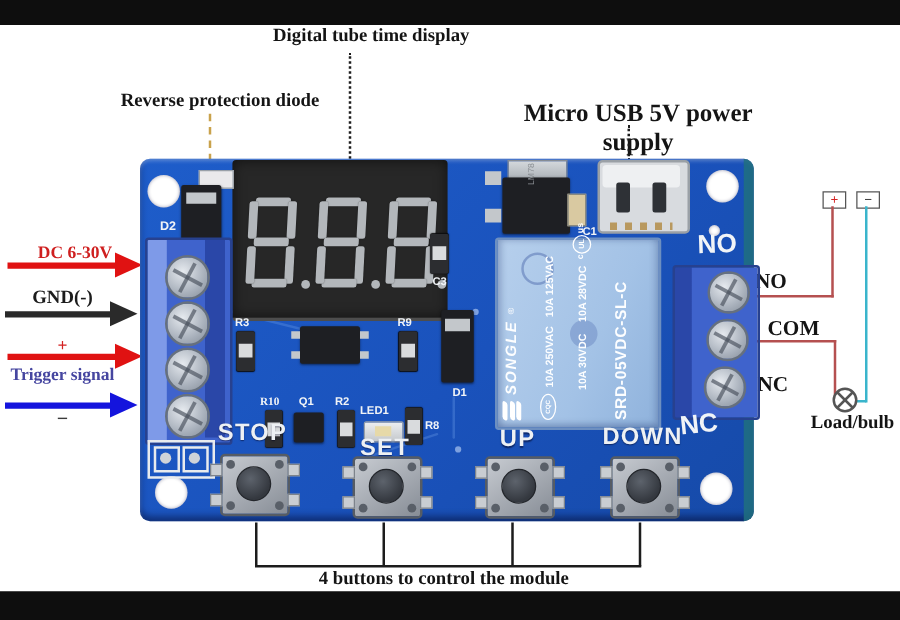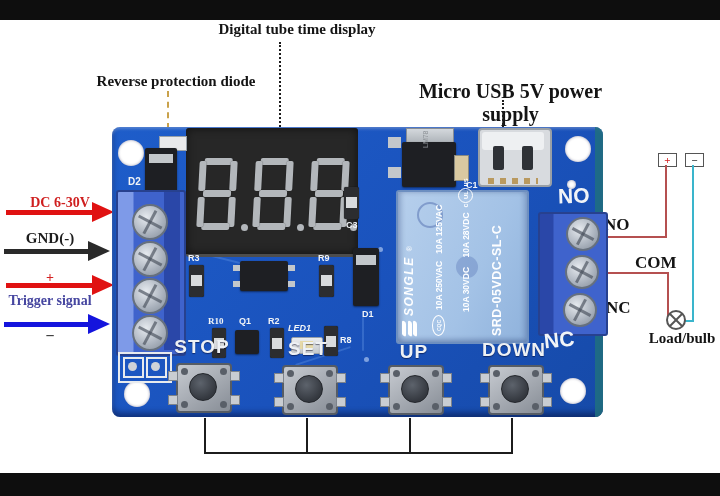--- a/index.html
+++ b/index.html
@@ -134,21 +134,21 @@
   <div class="wire" style="left:692px;top:165px;width:2px;height:157px;background:#3ab5cc;"></div>
   <div class="wire" style="left:684px;top:320px;width:9px;height:2px;background:#3ab5cc;"></div>
 
   <svg class="abs" style="left:664px;top:308px;" width="24" height="24" viewBox="0 0 24 24">
     <circle cx="12" cy="12" r="9" fill="#ffffff" stroke="#555" stroke-width="2"></circle>
     <line x1="6" y1="6" x2="18" y2="18" stroke="#555" stroke-width="2"></line>
     <line x1="18" y1="6" x2="6" y2="18" stroke="#555" stroke-width="2"></line>
   </svg>
 
   <div class="abs serifb" style="left:604px;top:215px;font-size:17px;">NO</div>
-  <div class="abs serifb" style="left:635px;top:253px;font-size:17px;text-align:center;">COM</div>
+  <div class="abs serifb" style="left:614px;top:253px;font-size:17px;text-align:center;">COM</div>
   <div class="abs serifb" style="left:606px;top:298px;font-size:17px;">NC</div>
   <div class="abs serifb ctr" style="left:642px;top:330px;width:80px;font-size:15px;">Load/bulb</div>
 
   <div class="abs board">
     <div class="abs edge-teal"></div>
 
     <div class="abs trace" style="left:66px;top:132px;width:100px;transform:rotate(14deg);"></div>
     <div class="abs trace" style="left:182px;top:228px;width:58px;transform:rotate(-18deg);"></div>
     <div class="abs trace" style="left:250px;top:190px;width:2px;height:34px;"></div>
     <div class="abs via" style="left:266px;top:120px;"></div>
@@ -288,21 +288,21 @@
       </div>
 
     <div class="abs silk" style="left:127px;top:189px;">Q1</div>
     <div class="abs chip" style="left:123px;top:203px;width:24px;height:24px;"></div>
 
     <div class="abs silk" style="left:156px;top:189px;">R2</div>
     <div class="abs res" style="left:158px;top:201px;width:14px;height:30px;">
         <i></i>
       </div>
 
-    <div class="abs silk" style="left:176px;top:196px;font-style:italic;">LED1</div>
+    <div class="abs silk" style="left:176px;top:196px;">LED1</div>
     <div class="abs" style="left:179px;top:210px;width:30px;height:15px;background:linear-gradient(#eceef0,#c4c8cc);border:1px solid #98a0a8;border-radius:2px;">
       <div class="abs" style="left:8px;top:3px;width:13px;height:8px;background:#e6d9a8;"></div>
     </div>
 
     <div class="abs res" style="left:212px;top:199px;width:14px;height:30px;">
         <i></i>
       </div>
     <div class="abs silk" style="left:228px;top:208px;">R8</div>
 
     <div class="abs" style="left:6px;top:225px;width:50px;height:27px;border:2px solid #e8ebee;">
@@ -320,21 +320,21 @@
         <div class="cd" style="right:3px;top:3px;"></div>
       <div class="cd" style="left:3px;bottom:3px;"></div>
         <div class="cd" style="right:3px;bottom:3px;"></div>
       <div class="leg" style="left:-10px;top:6px;"></div>
         <div class="leg" style="left:-10px;bottom:6px;"></div>
       <div class="leg" style="right:-10px;top:6px;"></div>
         <div class="leg" style="right:-10px;bottom:6px;"></div>
       <div class="pl"></div>
     </div>
 
-    <div class="btn-label" style="left:146px;top:211px;">SET</div>
+    <div class="btn-label" style="left:146px;top:221px;">SET</div>
     <div class="tact" style="left:170px;top:238px;">
       <div class="cd" style="left:3px;top:3px;"></div>
         <div class="cd" style="right:3px;top:3px;"></div>
       <div class="cd" style="left:3px;bottom:3px;"></div>
         <div class="cd" style="right:3px;bottom:3px;"></div>
       <div class="leg" style="left:-10px;top:6px;"></div>
         <div class="leg" style="left:-10px;bottom:6px;"></div>
       <div class="leg" style="right:-10px;top:6px;"></div>
         <div class="leg" style="right:-10px;bottom:6px;"></div>
       <div class="pl"></div>
@@ -365,14 +365,15 @@
         <div class="leg" style="right:-10px;bottom:6px;"></div>
       <div class="pl"></div>
     </div>
   </div>
 
   <div class="abs solidline" style="left:204px;top:418px;width:2px;height:35px;"></div>
   <div class="abs solidline" style="left:306px;top:418px;width:2px;height:35px;"></div>
   <div class="abs solidline" style="left:409px;top:418px;width:2px;height:35px;"></div>
   <div class="abs solidline" style="left:511px;top:418px;width:2px;height:35px;"></div>
   <div class="abs solidline" style="left:204px;top:452px;width:309px;height:2px;"></div>
+  <div class="abs serifb ctr" style="left:230px;top:455px;width:250px;font-size:15px;line-height:16px;">4 buttons to control the module</div>
 
 </div>
 
 </body></html>

